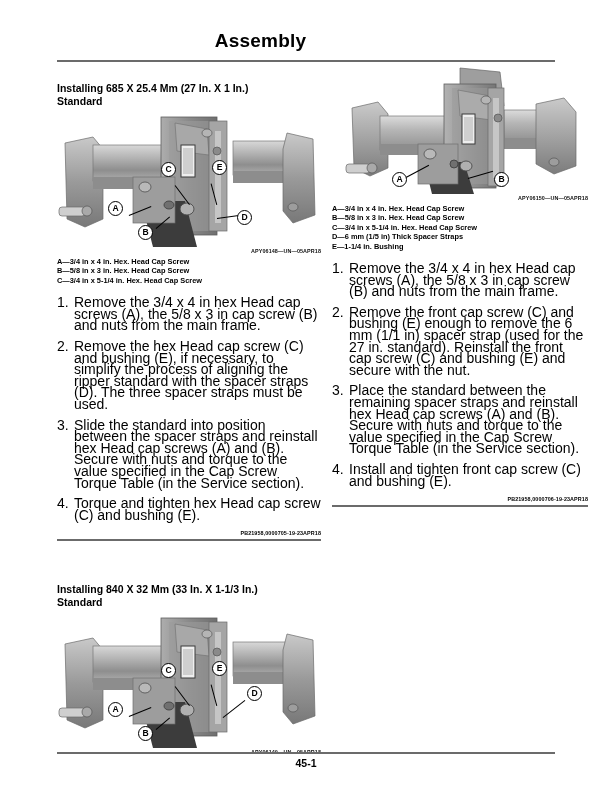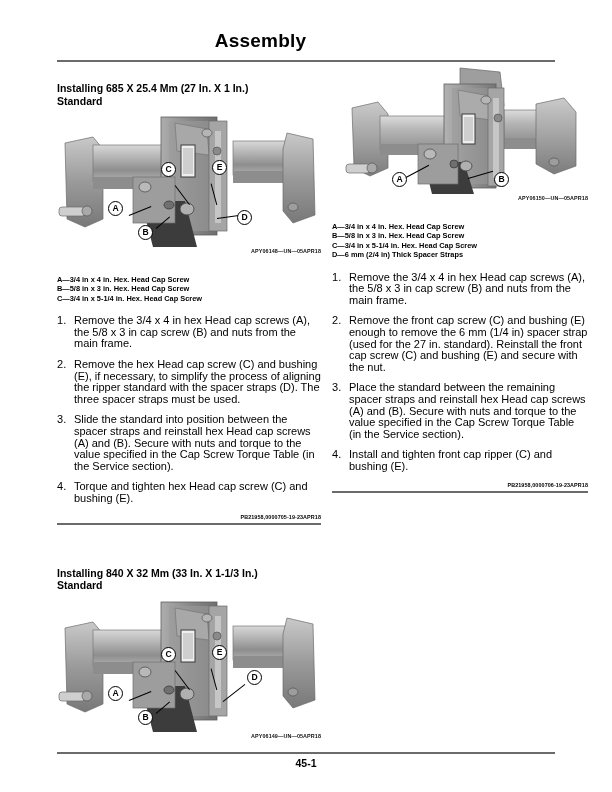--- a/index.html
+++ b/index.html
@@ -81,36 +81,36 @@
     color: #111;
     margin-top: 1px;
     line-height: 7px;
   }
 
   
   .legend {
     font-size: 7.4px;
     font-weight: bold;
     line-height: 9.4px;
-    margin-top: 20px;
+    margin-top: 2px;
   }
   .legend div { white-space: nowrap; }
 
   
   ol.steps {
     margin: 12px 0 0 0;
     padding: 0;
     list-style: none;
     counter-reset: stepnum;
   }
   ol.steps > li {
     position: relative;
     padding-left: 17px;
     margin-bottom: 9px;
-    font-size: 11px;
+    font-size: 14px;
     line-height: 11.6px;
     text-align: left;
   }
   ol.steps > li::before {
     counter-increment: stepnum;
     content: counter(stepnum) ".";
     position: absolute;
     left: 0;
     top: 0;
     width: 14px;
@@ -395,28 +395,29 @@
         <div class="callout" style="left:60px; top:106px;">A</div>
         <div class="callout" style="left:162px; top:106px;">B</div>
       </div>
       <div class="fig-code">APY06150—UN—05APR18</div>
     </div>
 
     <div class="legend">
       <div>A—3/4 in x 4 in. Hex. Head Cap Screw</div>
       <div>B—5/8 in x 3 in. Hex. Head Cap Screw</div>
       <div>C—3/4 in x 5-1/4 in. Hex. Head Cap Screw</div>
-      <div>D—6 mm (2/4 in) Thick Spacer Straps</div>
+      <div>D—6 mm (1/5 in) Thick Spacer Straps</div>
+      <div>E—1-1/4 in. Bushing</div>
     </div>
 
     <ol class="steps">
       <li>Remove the 3/4 x 4 in hex Head cap screws (A), the 5/8 x 3 in cap screw (B) and nuts from the main frame.</li>
-      <li>Remove the front cap screw (C) and bushing (E) enough to remove the 6 mm (1/4 in) spacer strap (used for the 27 in. standard). Reinstall the front cap screw (C) and bushing (E) and secure with the nut.</li>
+      <li>Remove the front cap screw (C) and bushing (E) enough to remove the 6 mm (1/1 in) spacer strap (used for the 27 in. standard). Reinstall the front cap screw (C) and bushing (E) and secure with the nut.</li>
       <li>Place the standard between the remaining spacer straps and reinstall hex Head cap screws (A) and (B). Secure with nuts and torque to the value specified in the Cap Screw Torque Table (in the Service section).</li>
-      <li>Install and tighten front cap ripper (C) and bushing (E).</li>
+      <li>Install and tighten front cap screw (C) and bushing (E).</li>
     </ol>
 
     <div class="topic-code">PB21958,0000706-19-23APR18</div>
     <div class="topic-rule"></div>
 
   </div>
 
   <div class="footer-rule"></div>
   <div class="page-number">45-1</div>
 

